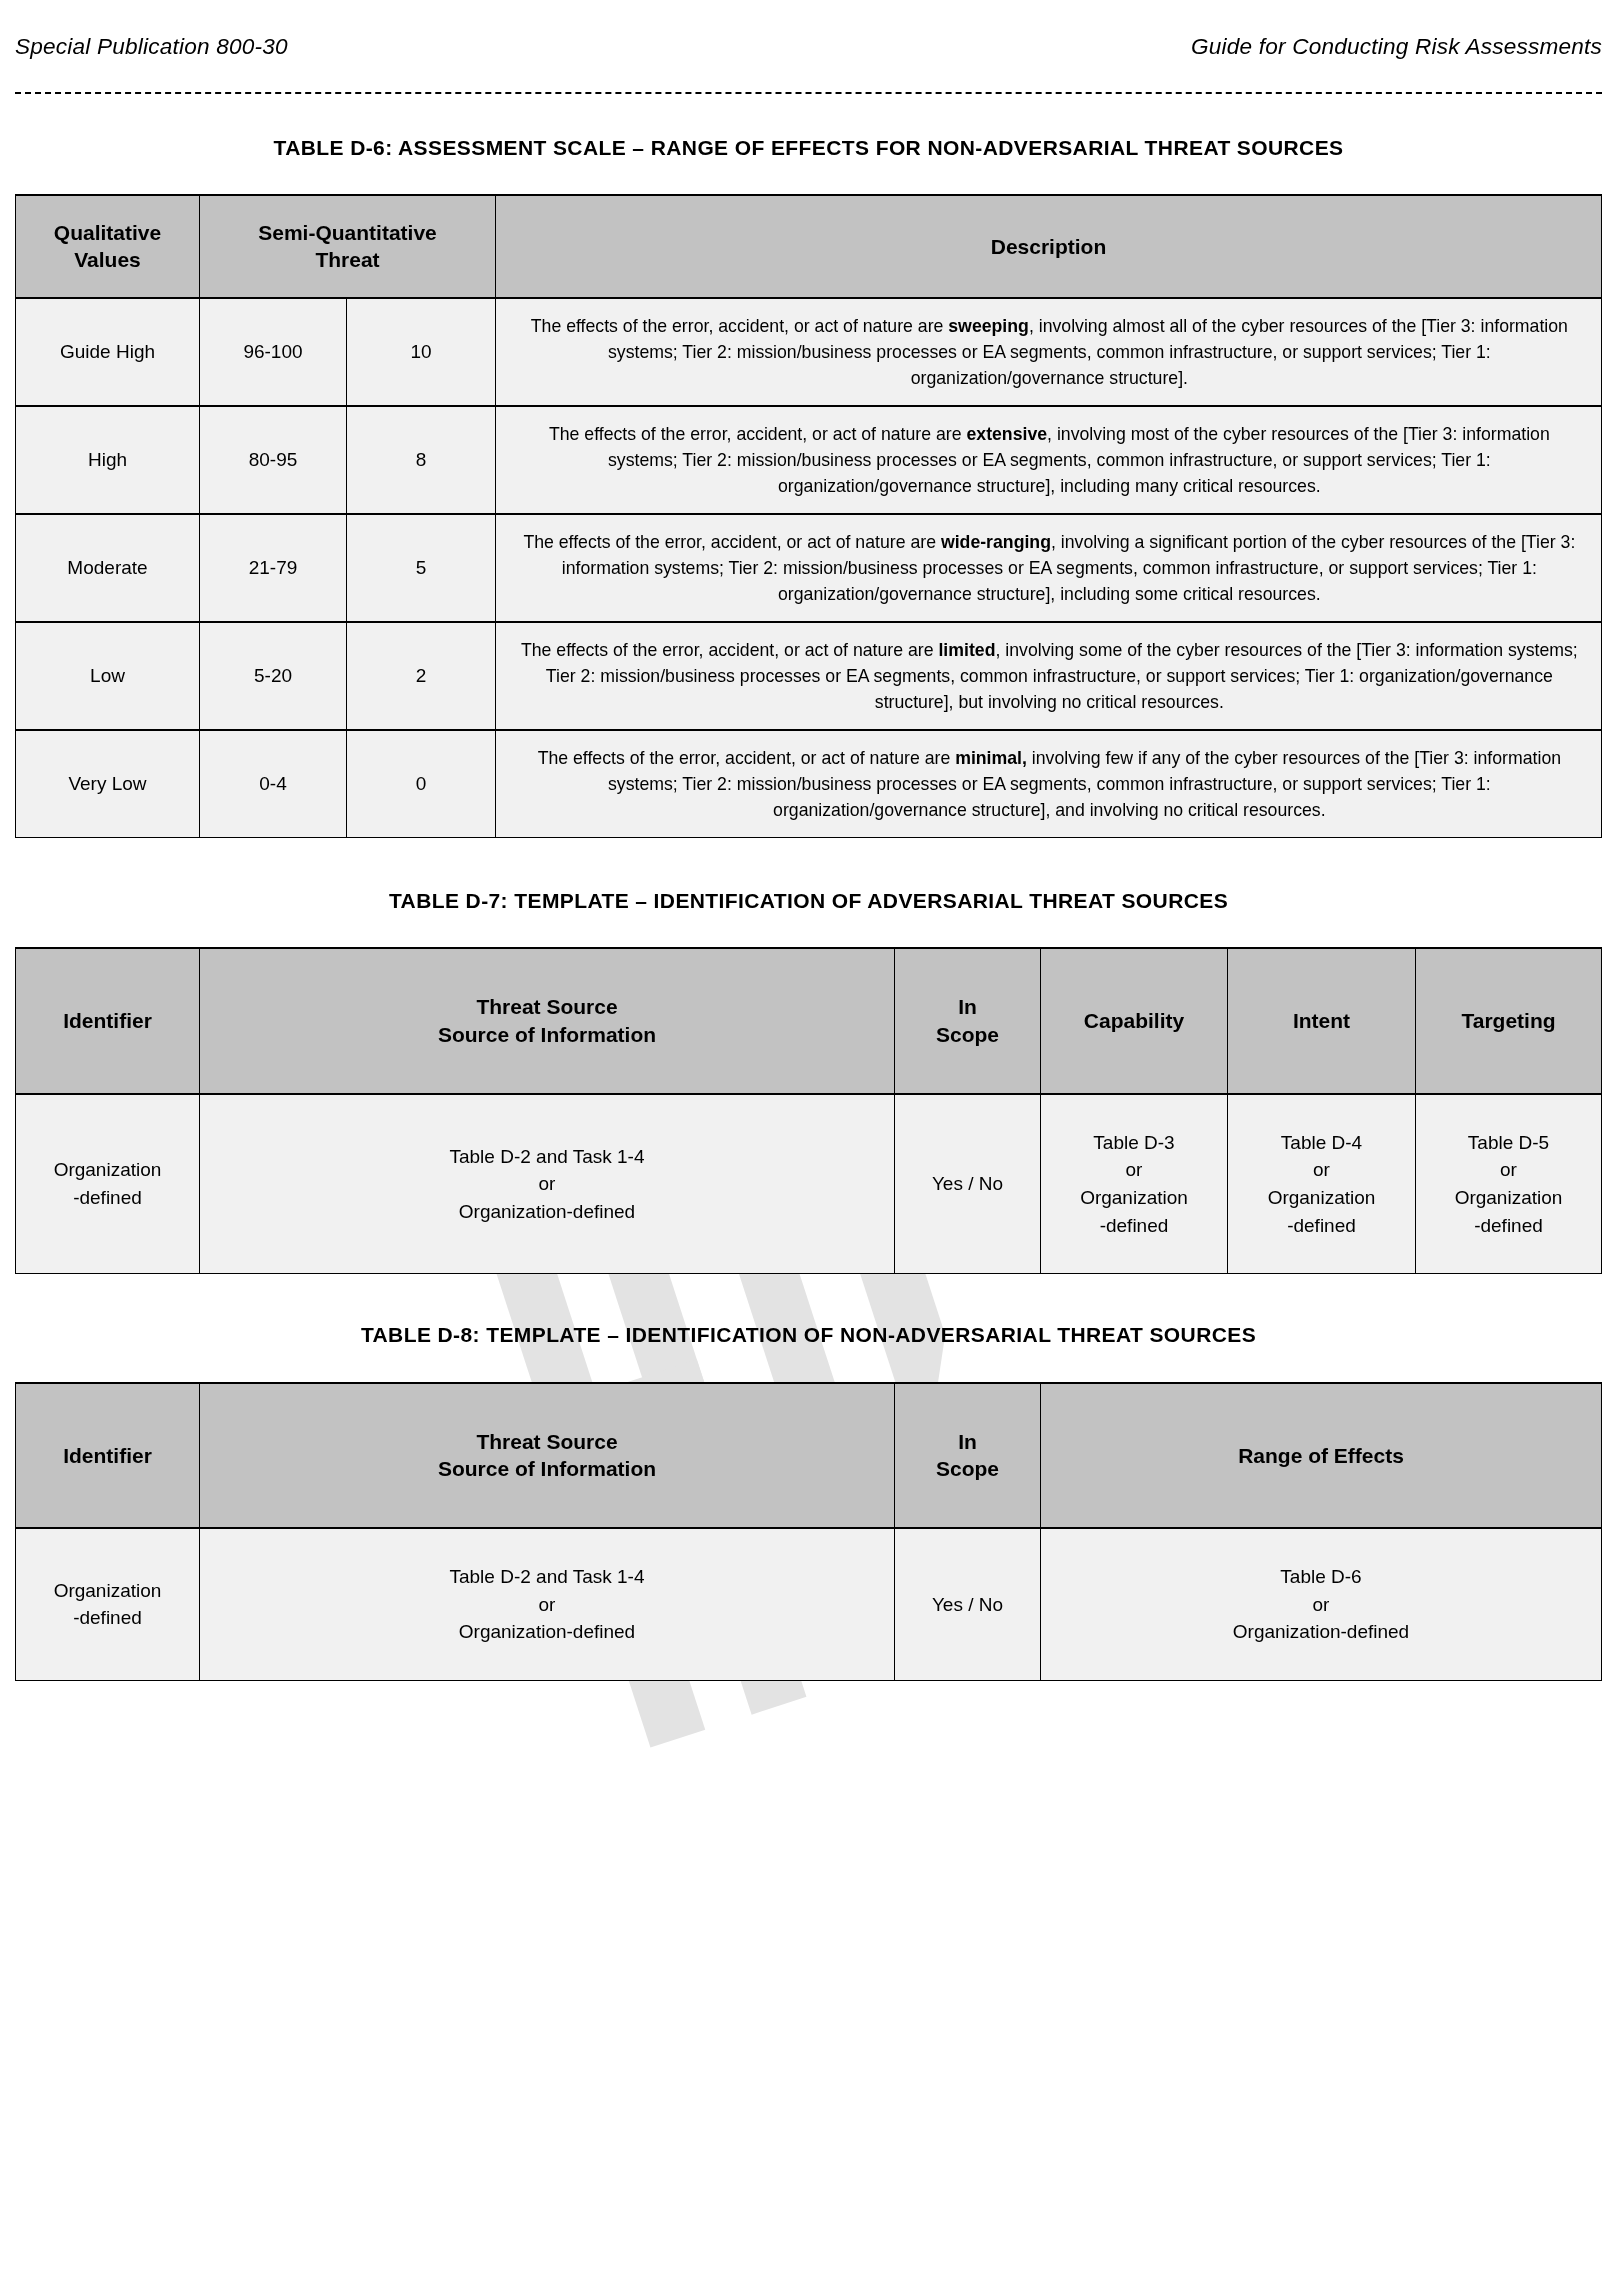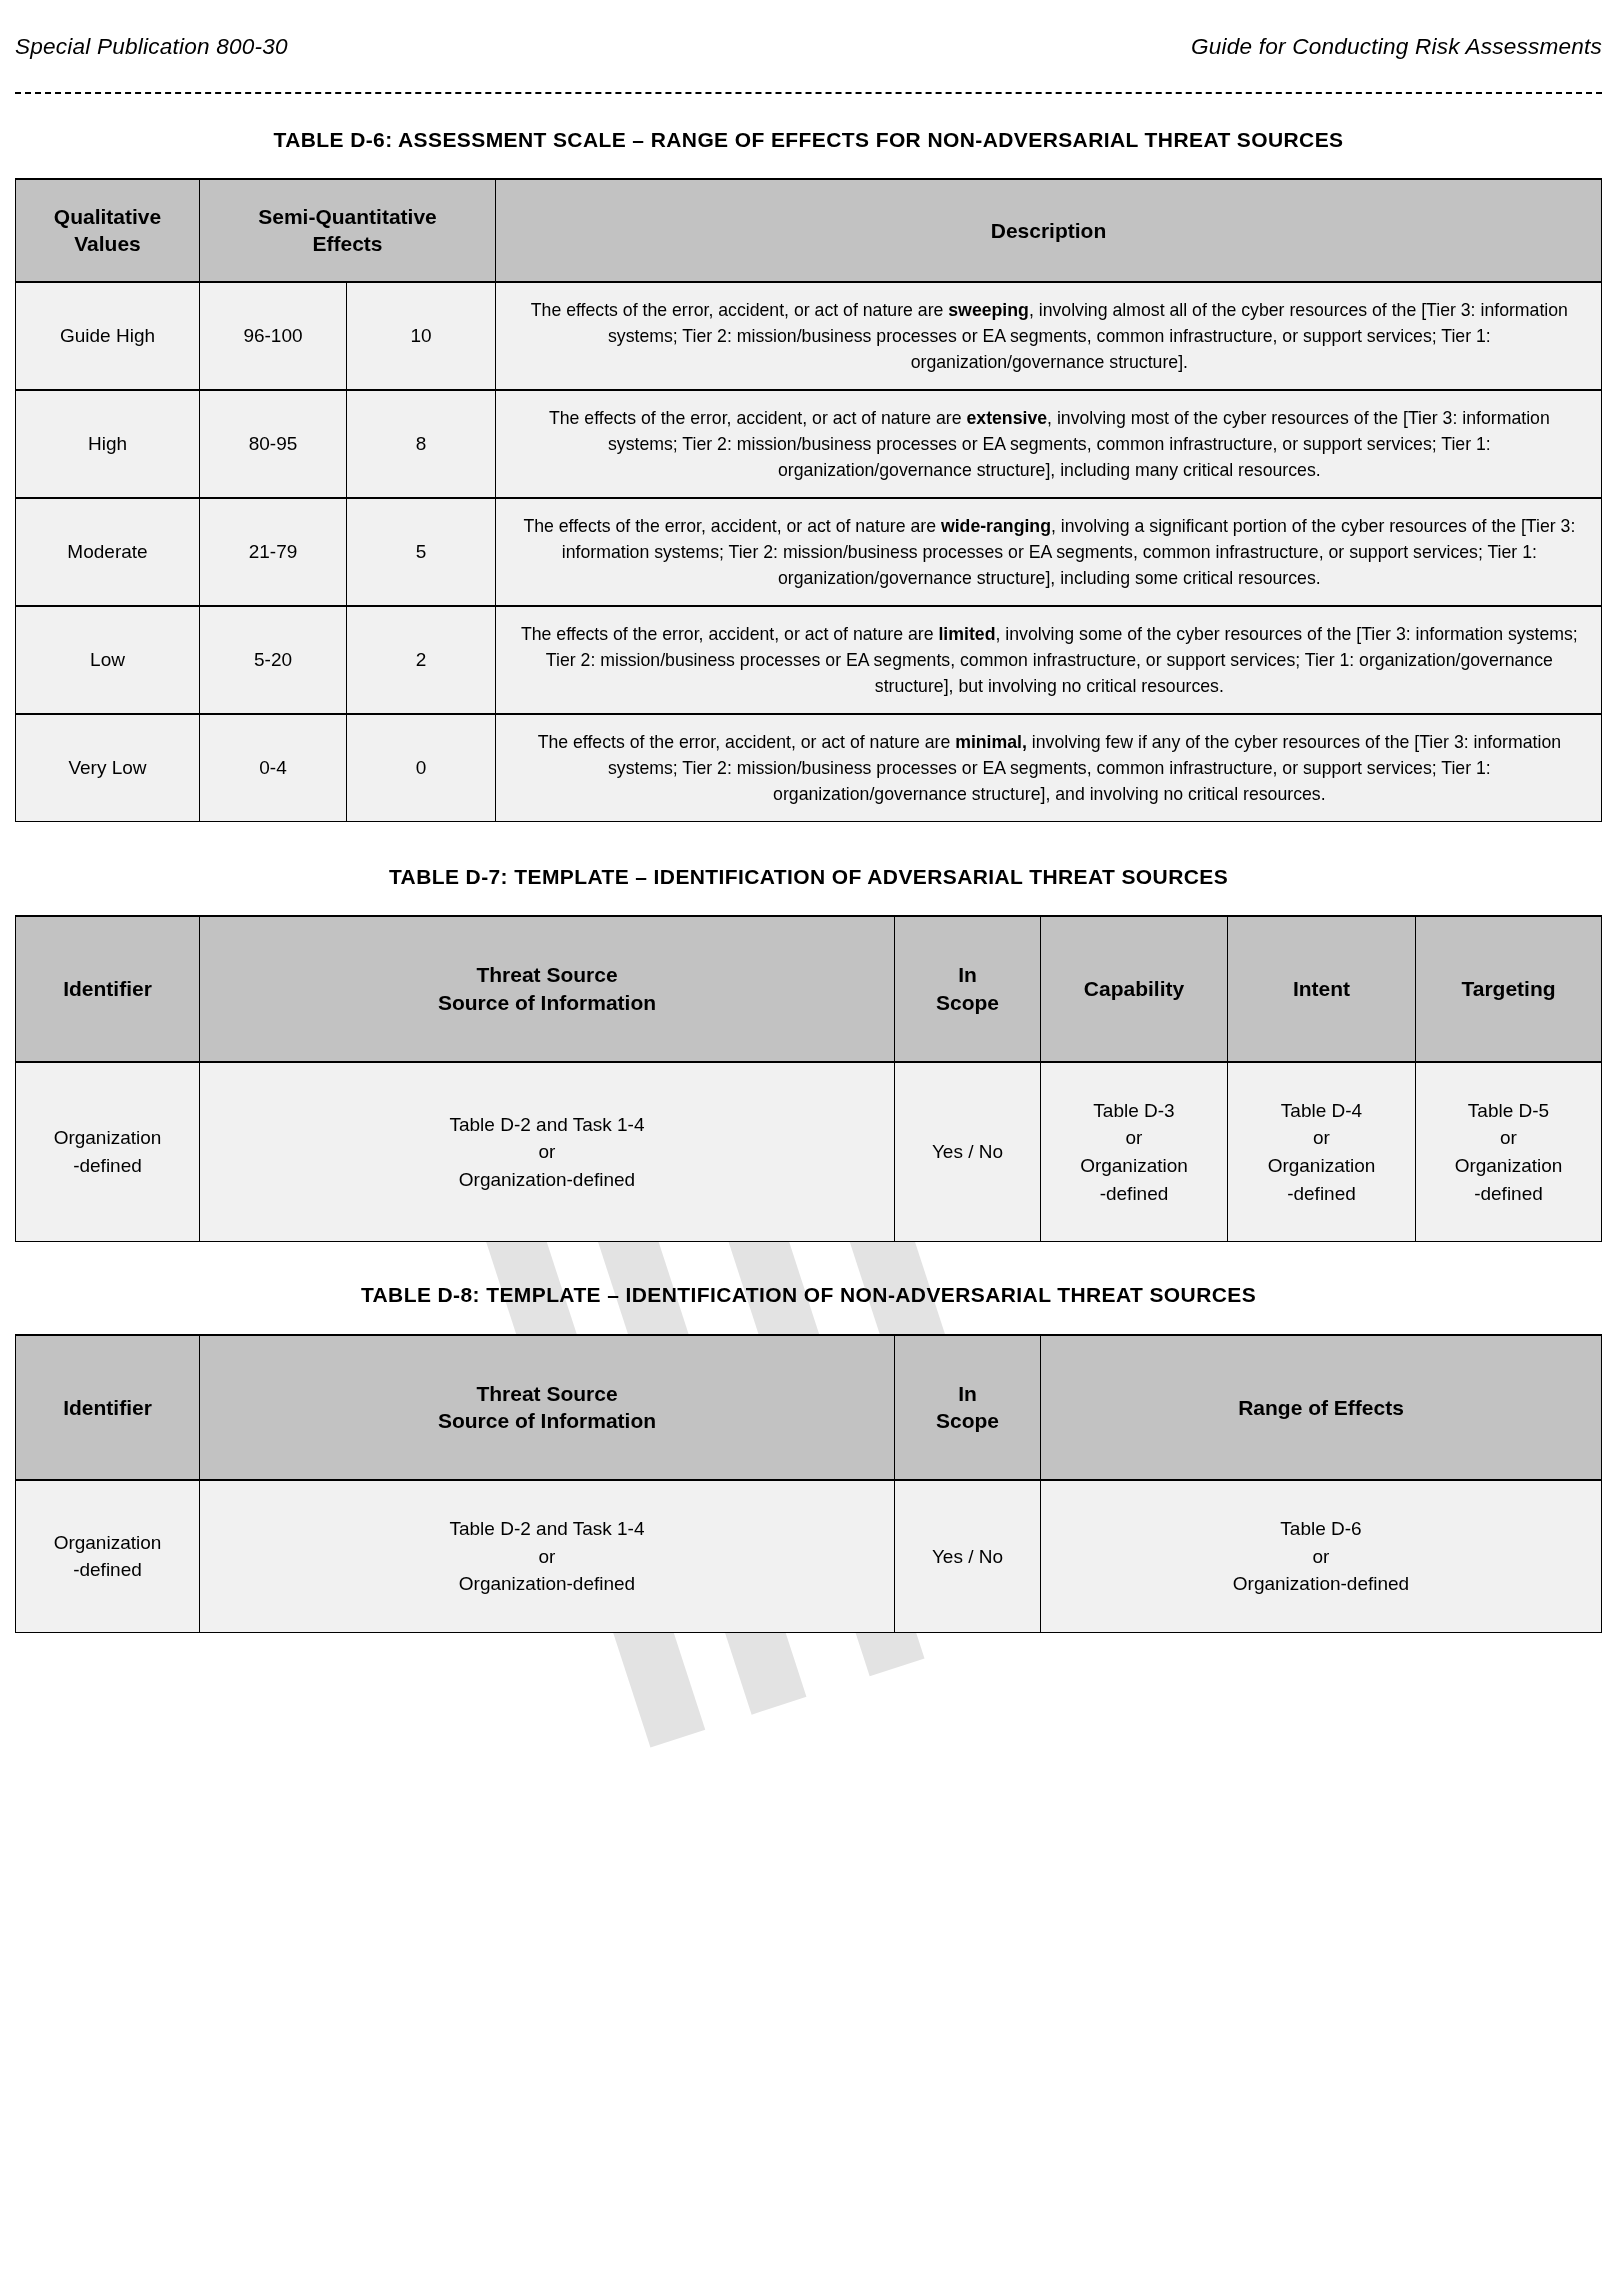--- a/index.html
+++ b/index.html
@@ -52,21 +52,21 @@
     border-top: 2.2px dashed #000;
     width: 100%;
   }
 
   
   .table-caption {
     text-align: center;
     font-weight: bold;
     font-size: 21px;
     letter-spacing: 0.4px;
-    margin: 0;
+    margin: 8px;
   }
   #cap-d6 { padding-top: 34px; padding-bottom: 26px; }
   #cap-d7 { padding-top: 43px; padding-bottom: 26.6px; }
   #cap-d8 { padding-top: 41px; padding-bottom: 26.6px; }
 
   
   table.nist {
     border-collapse: collapse;
     width: 1587px;
     table-layout: fixed;
@@ -147,21 +147,21 @@
       <col style="width:184px">
       <col style="width:147px">
       <col style="width:149px">
       <col>
     </colgroup>
     <thead>
       <tr>
         <th class="cell-lines">Qualitative
 Values</th>
         <th class="cell-lines" colspan="2">Semi-Quantitative
-Effects</th>
+Threat</th>
         <th>Description</th>
       </tr>
     </thead>
     <tbody id="d6-body">
         <tr>
           <td class="d6-qual">Guide High</td>
           <td class="d6-range">96-100</td>
           <td class="d6-num">10</td>
           <td class="d6-desc">The effects of the error, accident, or act of nature are <b>sweeping</b>, involving almost all of the cyber resources of the [Tier 3: information systems; Tier 2: mission/business processes or EA segments, common infrastructure, or support services; Tier 1: organization/governance structure].</td>
         </tr>

